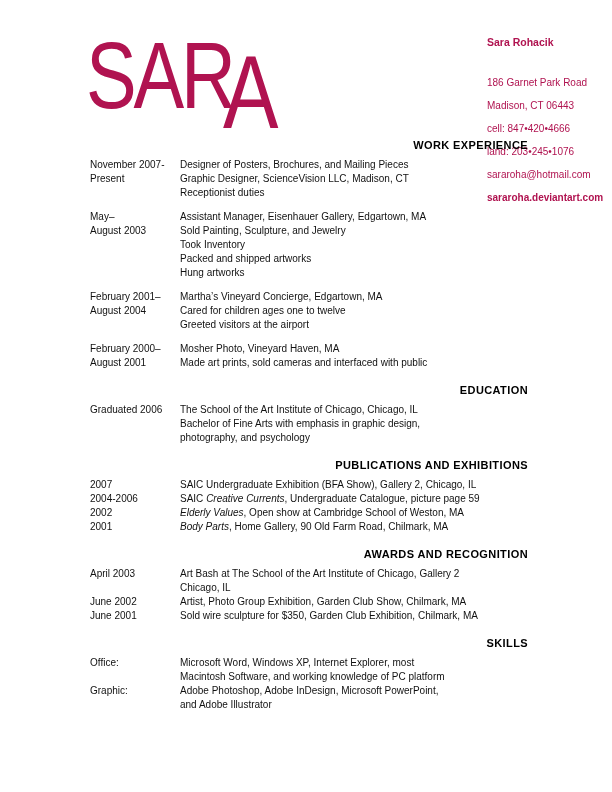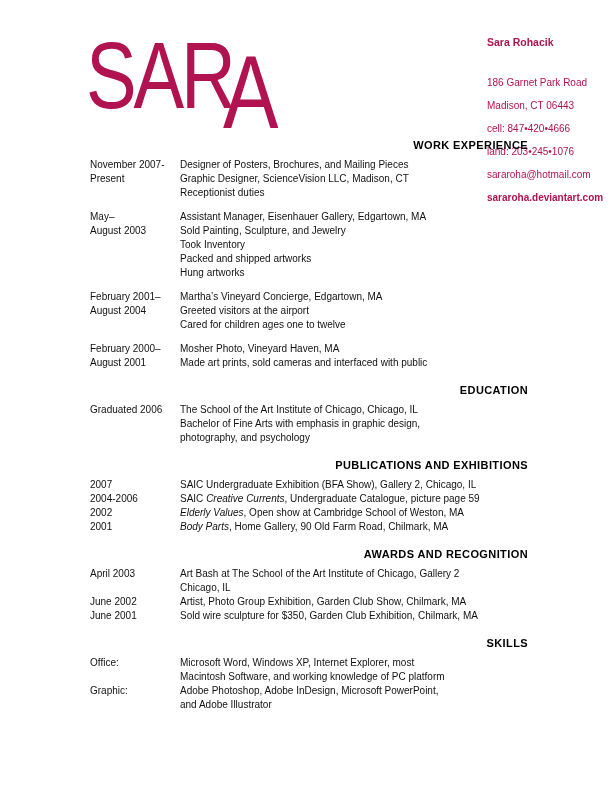--- a/index.html
+++ b/index.html
@@ -100,22 +100,22 @@
             <div class="line">Hung artworks</div>
           </div>
         </div>
         <div class="entry">
           <div class="date-col">
             <div class="line">February 2001–</div>
             <div class="line">August 2004</div>
           </div>
           <div class="desc-col">
             <div class="line">Martha’s Vineyard Concierge, Edgartown, MA</div>
+            <div class="line">Cared for children ages one to twelve</div>
             <div class="line">Greeted visitors at the airport</div>
-            <div class="line">Cared for children ages one to twelve</div>
           </div>
         </div>
         <div class="entry">
           <div class="date-col">
             <div class="line">February 2000–</div>
             <div class="line">August 2001</div>
           </div>
           <div class="desc-col">
             <div class="line">Mosher Photo, Vineyard Haven, MA</div>
             <div class="line">Made art prints, sold cameras and interfaced with public</div>

